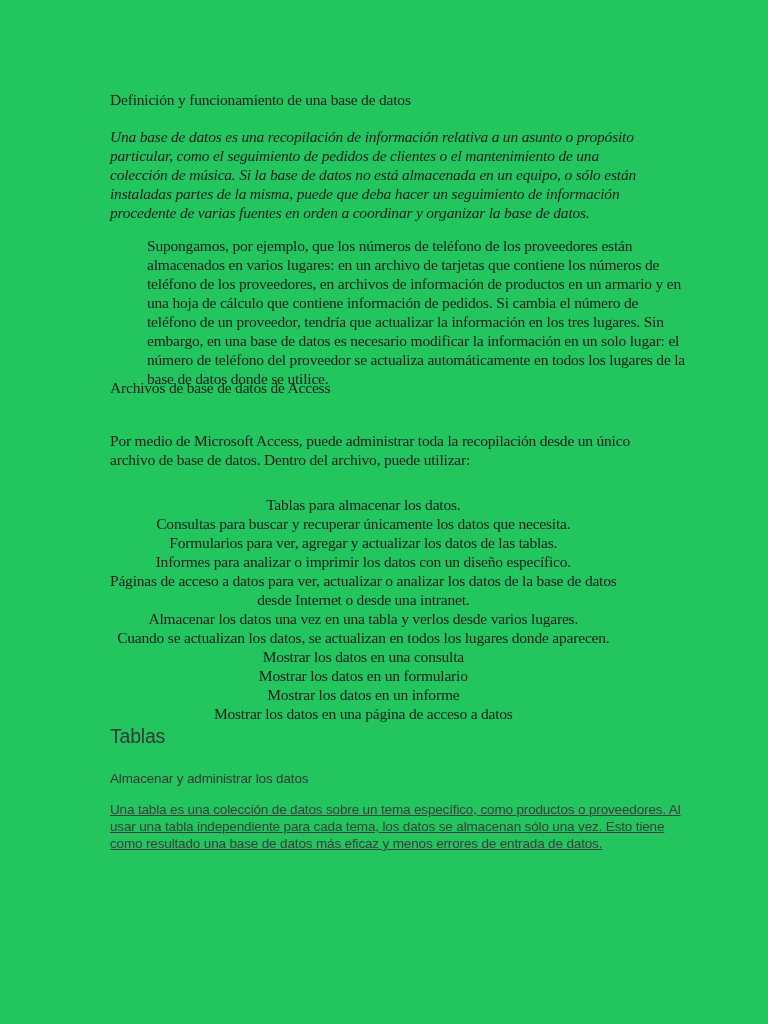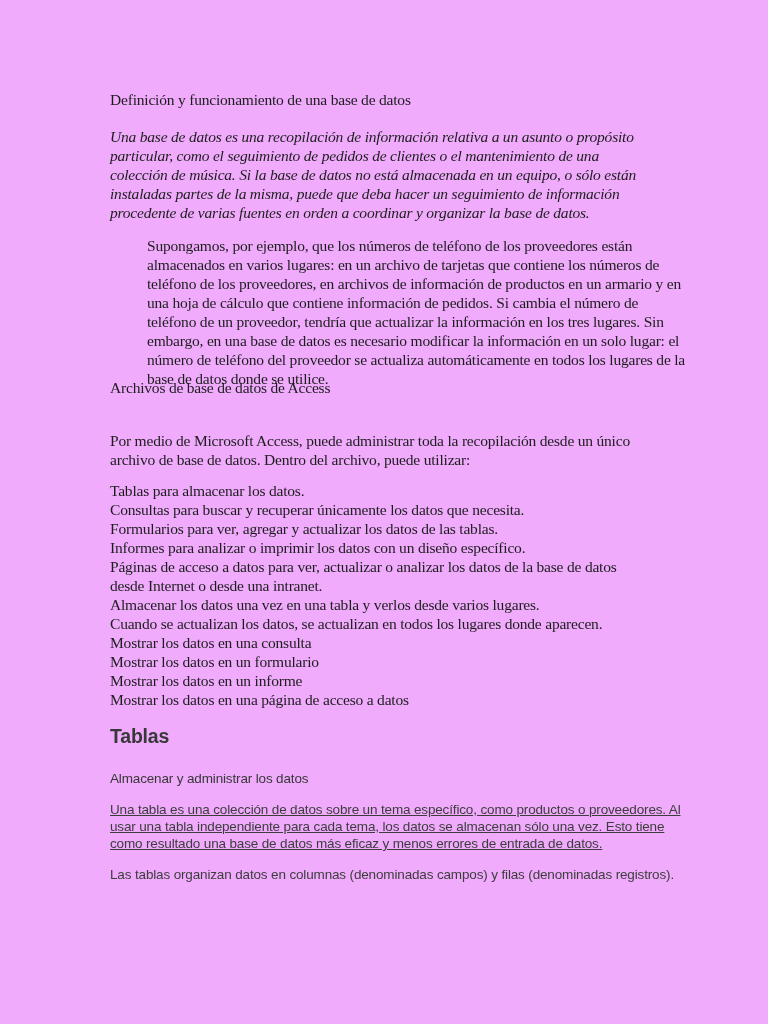--- a/index.html
+++ b/index.html
@@ -4,21 +4,21 @@
 <style>
   html, body {
     margin: 0;
     padding: 0;
     background: #ffffff;
   }
   .page {
     position: relative;
     width: 768px;
     height: 1024px;
-    background: #f0abfc;
+    background: #22c55e;
     overflow: hidden;
   }
   .block {
     position: absolute;
     left: 110px;
     white-space: pre;
     margin: 0;
   }
   .serif {
     font-family: "Liberation Serif", "DejaVu Serif", serif;
@@ -32,25 +32,25 @@
     font-size: 13.5px;
     line-height: 17px;
     letter-spacing: -0.15px;
     color: #3d3d3d;
   }
   .doc-title        { top: 90px;  }
   .intro-p1         { top: 127px; font-style: italic; }
   .intro-p2         { top: 236px; margin-left: 37px; }
   .access-subtitle  { top: 378px; }
   .intro-p3         { top: 431px; }
-  .feature-list     { top: 481px; }
+  .feature-list     { top: 495px; text-align: center; }
   .tables-heading {
     top: 728px;
     font-size: 19.5px;
-    font-weight: bold;
+    font-weight: normal;
     letter-spacing: -0.2px;
     color: #383838;
   }
   .tables-subheading {
     top: 770px;
     font-weight: normal;
     color: #383838;
   }
   .tables-p1        { top: 801px; text-decoration: underline; }
   .tables-p2        { top: 866px; }
@@ -96,15 +96,14 @@
 Mostrar los datos en una página de acceso a datos</div>
 
   <div class="block sans tables-heading">Tablas</div>
 
   <div class="block sans tables-subheading">Almacenar y administrar los datos</div>
 
   <div class="block sans tables-p1">Una tabla es una colección de datos sobre un tema específico, como productos o proveedores. Al
 usar una tabla independiente para cada tema, los datos se almacenan sólo una vez. Esto tiene
 como resultado una base de datos más eficaz y menos errores de entrada de datos.</div>
 
-  <div class="block sans tables-p2">Las tablas organizan datos en columnas (denominadas campos) y filas (denominadas registros).</div>
 
 </div>
 
 </body></html>

